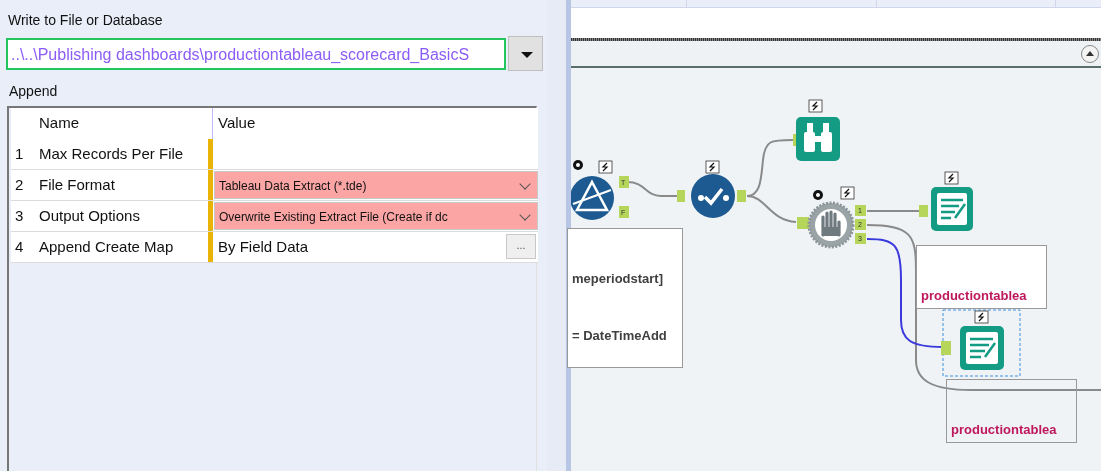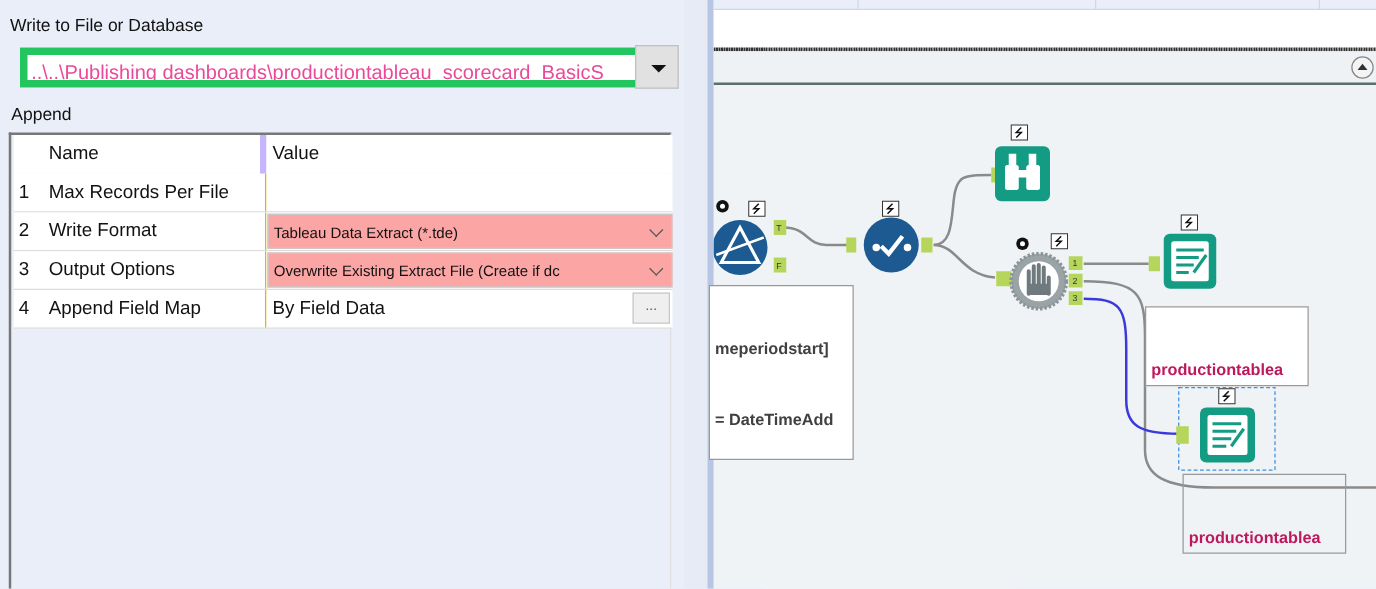--- a/index.html
+++ b/index.html
@@ -2,37 +2,37 @@
 <html><head>
 <meta charset="utf-8">
 <style>
   * { box-sizing: border-box; margin: 0; padding: 0; }
   html, body { width: 1101px; height: 471px; overflow: hidden; background: #e9eef8; font-family: "Liberation Sans", "DejaVu Sans", sans-serif; }
   .root { position: relative; width: 1101px; height: 471px; }
 
   
   .config { position: absolute; left: 0; top: 0; width: 547px; height: 471px; background: #e9eef8; }
   .config-label { position: absolute; left: 8px; top: 12px; font-size: 14px; color: #111; }
-  .path-combo { position: absolute; left: 16px; top: 38px; width: 500px; height: 32px; border: 6px solid #22c55e; background: #fff; font-size: 16px; line-height: 30px; padding-left: 3px; white-space: nowrap; overflow: hidden; color: #ec4899; }
+  .path-combo { position: absolute; left: 6px; top: 38px; width: 500px; height: 32px; border: 2px solid #22c55e; background: #fff; font-size: 16px; line-height: 30px; padding-left: 3px; white-space: nowrap; overflow: hidden; color: #8b5cf6; }
   .path-drop { position: absolute; left: 508px; top: 36px; width: 35px; height: 35px; background: #e1e1e1; border: 1px solid #bfbfbf; }
   .path-drop .tri { position: absolute; left: 12px; top: 15px; width: 0; height: 0; border-left: 6px solid transparent; border-right: 6px solid transparent; border-top: 6px solid #111; }
   .options-label { position: absolute; left: 9px; top: 83px; font-size: 14px; color: #111; }
 
   .grid-frame { position: absolute; left: 7px; top: 106px; width: 530px; height: 365px; border-left: 2px solid #777; border-top: 2px solid #777; border-right: 1px solid #e0e0e0; background: #e9eef8; }
   .grid { position: absolute; left: 2px; top: 0; width: 527px; }
   .grow { position: relative; height: 31px; display: flex; border-bottom: 1px solid #dcdcdc; background: #fff; }
   .grow.header { height: 31px; border-bottom: none; }
   .gcell { font-size: 15px; color: #111; line-height: 30px; white-space: nowrap; overflow: hidden; }
   .gnum { width: 26px; padding-left: 4px; }
-  .gname { width: 176px; padding-left: 2px; border-right: 1px solid #eab308; }
+  .gname { width: 176px; padding-left: 2px; border-right: 5px solid #eab308; }
   .gvalue { flex: 1; padding-left: 5px; position: relative; }
   .gvalue.select { background: #fca5a5; border: 1px solid #c8c8c8; margin: 1px 0 1px 1px; line-height: 28px; padding-left: 4px; font-size: 12px; }
   .gvalue .chev { position: absolute; right: 8px; top: 8px; width: 8px; height: 8px; border-right: 1.5px solid #555; border-bottom: 1.5px solid #555; transform: rotate(45deg); }
   .gvalue .ell-btn { position: absolute; right: 2px; top: 2px; width: 30px; height: 25px; border: 1px solid #c8c8c8; background: #efefef; font-size: 11px; line-height: 20px; text-align: center; color: #555; }
-  .grow.header .gname { border-right: 5px solid #c4b5fd; }
+  .grow.header .gname { border-right: 1px solid #c4b5fd; }
   .grow.r1 .gnum, .grow.r1 .gname, .grow.r1 .gvalue { line-height: 30px; }
 
   
   .splitter-left { position: absolute; left: 547px; top: 0; width: 19px; height: 471px; background: #e6ebf6; }
   .splitter-bar { position: absolute; left: 566px; top: 0; width: 5px; height: 471px; background: #b7c6e4; }
 
   
   .canvas-wrap { position: absolute; left: 571px; top: 0; width: 530px; height: 471px; background: #f0f3f6; }
   .tabstrip { position: absolute; left: 0; top: 0; width: 530px; height: 8px; background: #e9eef8; border-bottom: 1px solid #cfd8ea; }
   .tabstrip .tick { position: absolute; top: 0; width: 1px; height: 8px; background: #cfd8ea; }
@@ -67,37 +67,37 @@
           <div class="gcell gname">Name</div>
           <div class="gcell gvalue">Value</div>
         </div>
         <div class="grow r1">
           <div class="gcell gnum">1</div>
           <div class="gcell gname">Max Records Per File</div>
           <div class="gcell gvalue"></div>
         </div>
         <div class="grow">
           <div class="gcell gnum">2</div>
-          <div class="gcell gname">Write Format</div>
+          <div class="gcell gname">File Format</div>
           <div class="gcell gvalue select">
             <span>Tableau Data Extract (*.tde)</span>
             <span class="chev"></span>
           </div>
         </div>
         <div class="grow">
           <div class="gcell gnum">3</div>
           <div class="gcell gname">Output Options</div>
           <div class="gcell gvalue select">
             <span>Overwrite Existing Extract File (Create if dc</span>
             <span class="chev"></span>
           </div>
         </div>
         <div class="grow">
           <div class="gcell gnum">4</div>
-          <div class="gcell gname">Append Field Map</div>
+          <div class="gcell gname">Append Create Map</div>
           <div class="gcell gvalue">
             <span>By Field Data</span>
             <span class="ell-btn">...</span>
           </div>
         </div>
       </div>
     </div>
   </div>
 
   <div class="splitter-left"></div>

